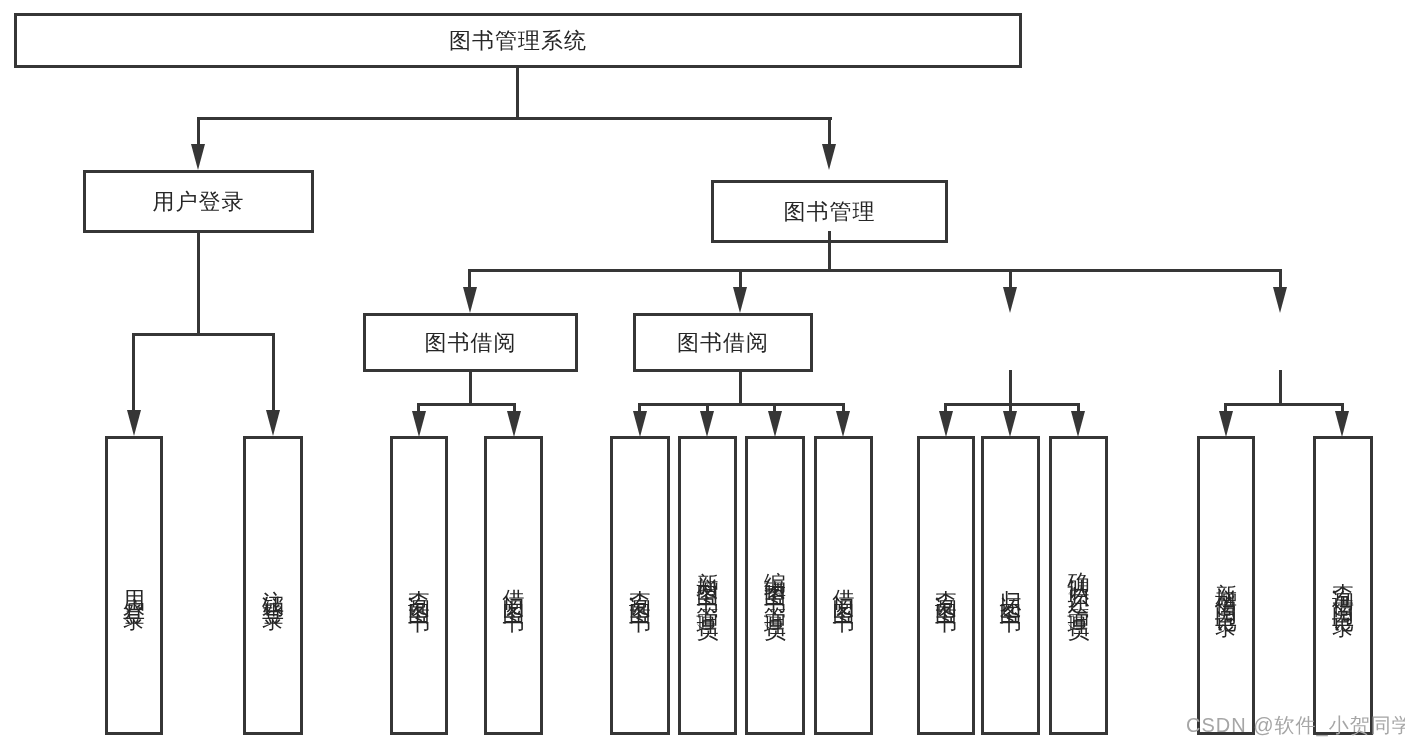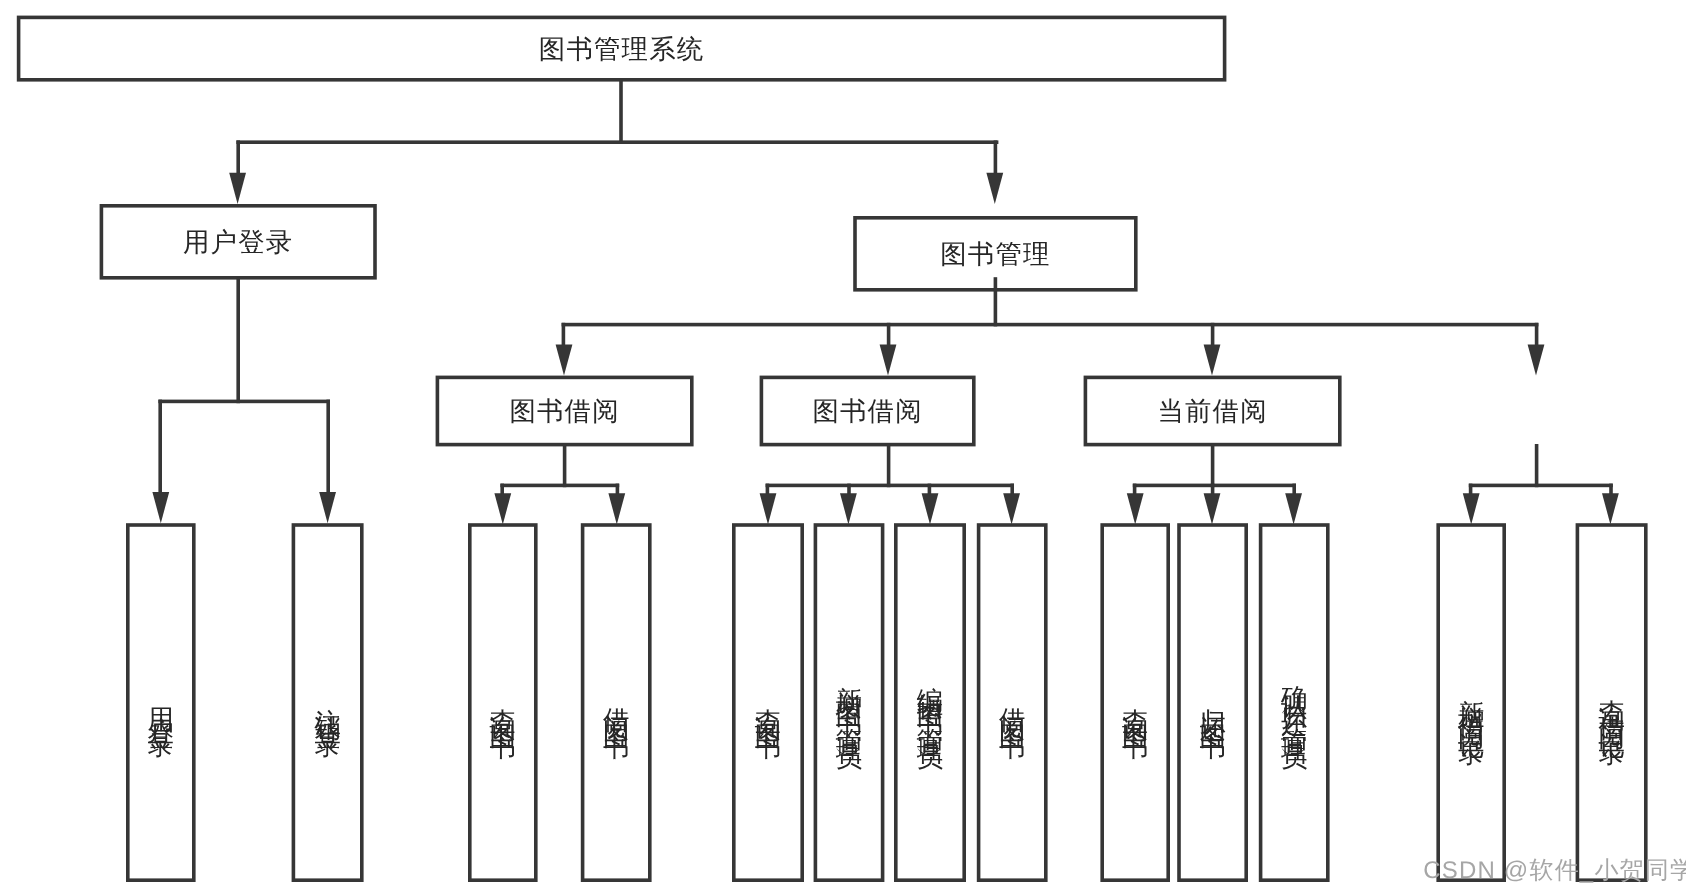--- a/index.html
+++ b/index.html
@@ -33,23 +33,20 @@
   </div>
   <div class="box hbox" style="left:711px;top:180px;width:237px;height:63px">
     <span>图书管理</span>
   </div>
 
   <div class="box hbox" style="left:363px;top:313px;width:215px;height:59px">
     <span>图书借阅</span>
   </div>
   <div class="box hbox" style="left:633px;top:313px;width:180px;height:59px">
     <span>图书借阅</span>
-  </div>
-  <div class="box hbox" style="left:903px;top:313px;width:215px;height:59px">
-    <span>当前借阅</span>
   </div>
 
   <div class="box leaf" style="left:105px;top:436px;width:58px;height:299px">
     <span class="vtext">用户登录</span>
   </div>
   <div class="box leaf" style="left:243px;top:436px;width:60px;height:299px">
     <span class="vtext">注销登录</span>
   </div>
 
   <div class="box leaf" style="left:390px;top:436px;width:58px;height:299px">

